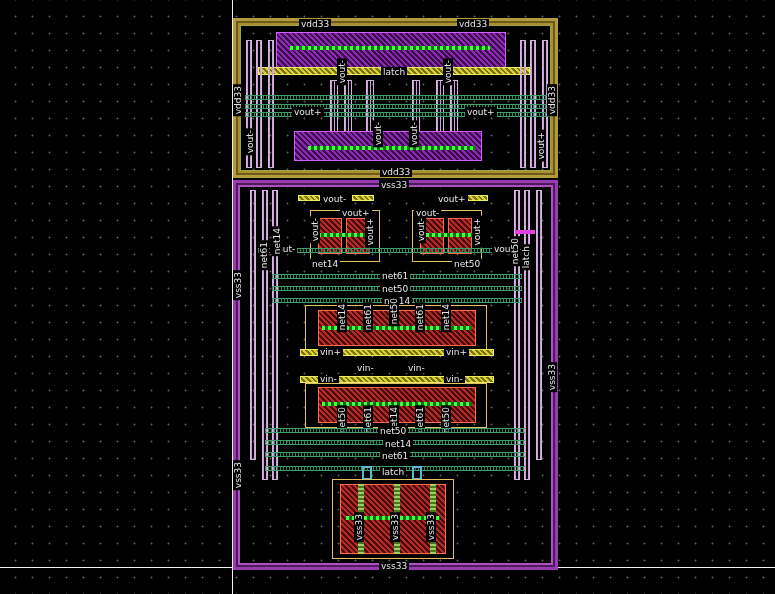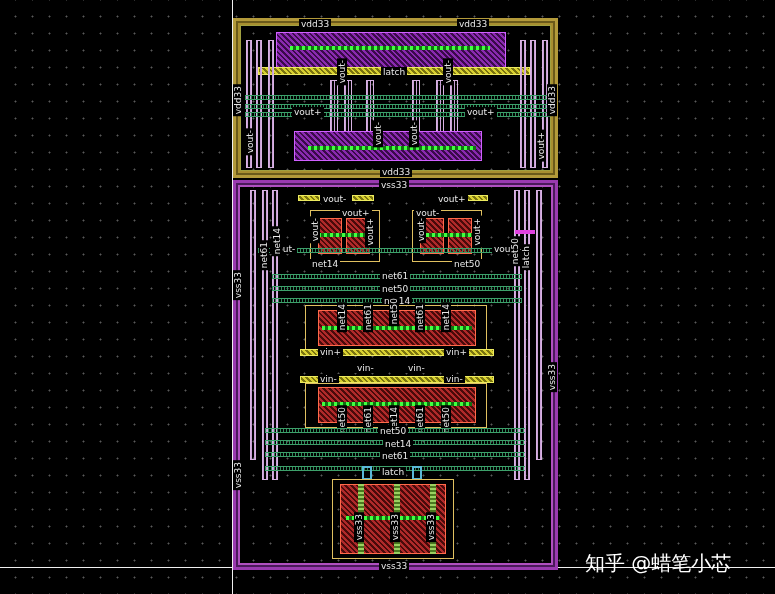--- a/index.html
+++ b/index.html
@@ -172,14 +172,13 @@
   <div class="abs diff" style="left:340px;top:484px;width:106px;height:70px;"></div>
   <div class="abs poly-g" style="left:358px;top:484px;width:6px;height:70px;"></div>
   <div class="abs poly-g" style="left:394px;top:484px;width:6px;height:70px;"></div>
   <div class="abs poly-g" style="left:430px;top:484px;width:6px;height:70px;"></div>
   <div class="abs contact-row" style="left:346px;top:516px;width:94px;"></div>
   <span class="lbl vlbl" style="left:354px;top:512px;">vss33</span>
   <span class="lbl vlbl" style="left:390px;top:512px;">vss33</span>
   <span class="lbl vlbl" style="left:426px;top:512px;">vss33</span>
   <span class="lbl" style="left:379px;top:561px;">vss33</span>
 
-  <span class="watermark" style="left:585px;top:550px;">知乎 @蜡笔小芯</span>
 </div>
 
 </body></html>

